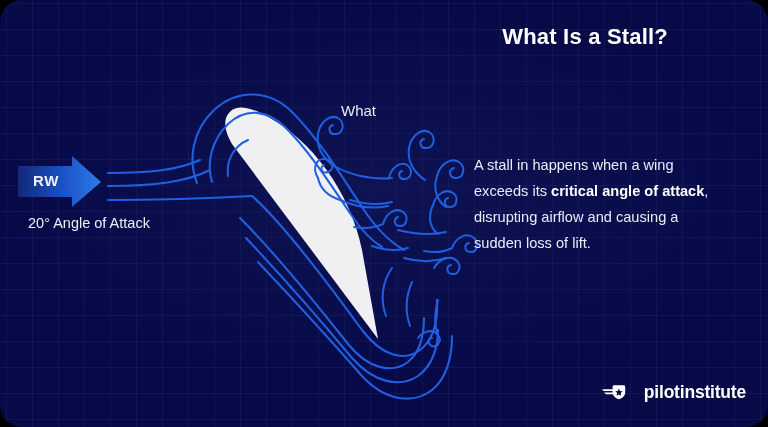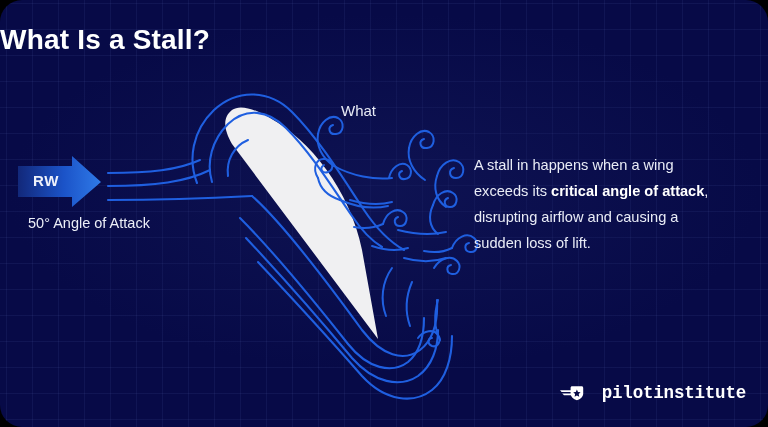--- a/index.html
+++ b/index.html
@@ -35,23 +35,23 @@
     pointer-events: none;
     background:
       radial-gradient(ellipse 70% 60% at 50% 45%, rgba(20,26,92,0.55) 0%, rgba(7,10,71,0.0) 70%);
   }
 
   #title {
     position: absolute;
     top: 24px;
     left: 0;
     width: 668px;
-    text-align: left;
+    text-align: right;
     color: #ffffff;
-    font-size: 28px;
+    font-size: 22px;
     font-weight: bold;
     letter-spacing: 0.2px;
   }
 
   #diagram {
     position: absolute;
     left: 0;
     top: 0;
     width: 768px;
     height: 427px;
@@ -94,23 +94,22 @@
     font-size: 14.6px;
     line-height: 26px;
   }
   #body-text b { color: #ffffff; font-weight: bold; }
 
   #logo {
     position: absolute;
     right: 22px;
     bottom: 24px;
     display: flex;
-    align-items: center;
+    align-items: flex-start;
     gap: 12px;
-    font-family: Liberation Mono, monospace;
   }
   #logo-text {
     color: #ffffff;
     font-size: 17.5px;
     font-weight: bold;
     letter-spacing: -0.2px;
   }
 </style>
 </head>
 <body>
@@ -223,21 +222,21 @@
       <path d="M350,200 C364,204 380,205 392,202"></path>
       <path d="M372,246 C384,250 398,251 408,248"></path>
     </g>
 
   </svg>
 
   <div id="rw-text">RW</div>
 
   <div id="stall-label">What</div>
 
-  <div id="aoa-label">50° Angle of Attack</div>
+  <div id="aoa-label">20° Angle of Attack</div>
 
   <div id="body-text">
     <span>A stall in happens when a wing exceeds its </span><b>critical angle of attack</b><span>, disrupting airflow and causing a sudden loss of lift.</span>
   </div>
 
   <div id="logo">
     <svg width="30" height="20" viewBox="0 0 30 20">
       <path d="M0,7.2 L11,7.2 L11,9.0 L1.6,9.0 Z" fill="#ffffff"></path>
       <path d="M2.2,10.6 L11,10.6 L11,12.3 L4.0,12.3 Z" fill="#ffffff"></path>
       <path d="M12.2,3.2 L21.6,3.2 C22.6,3.2 23.2,3.9 23.2,4.9

